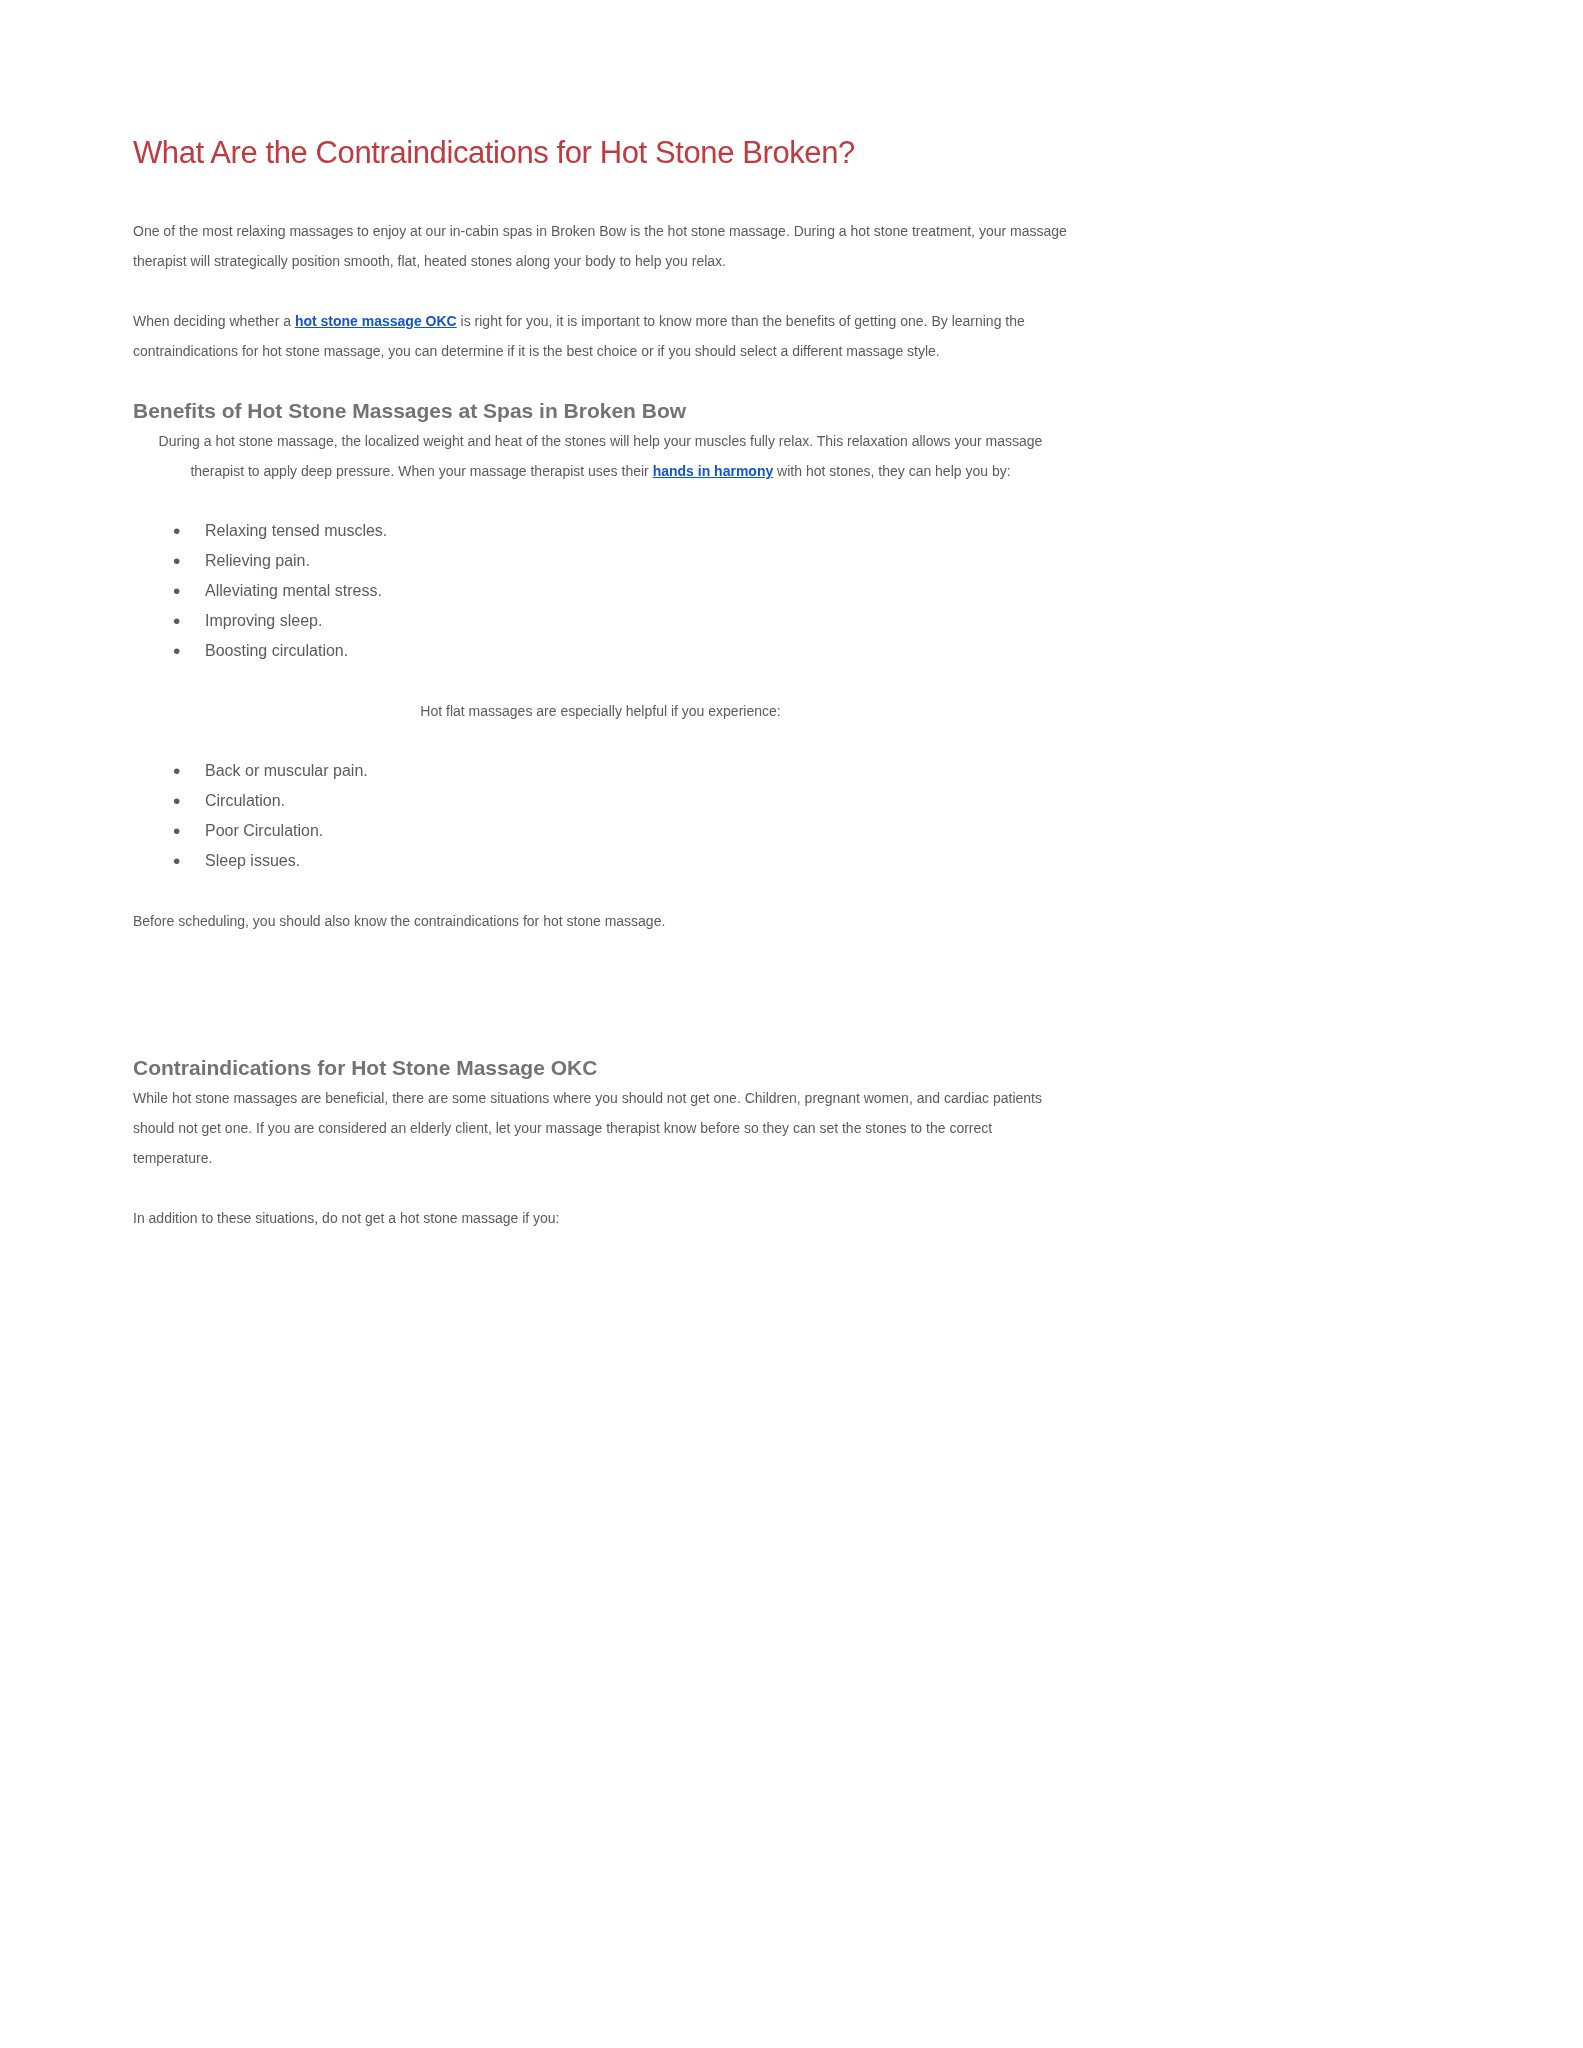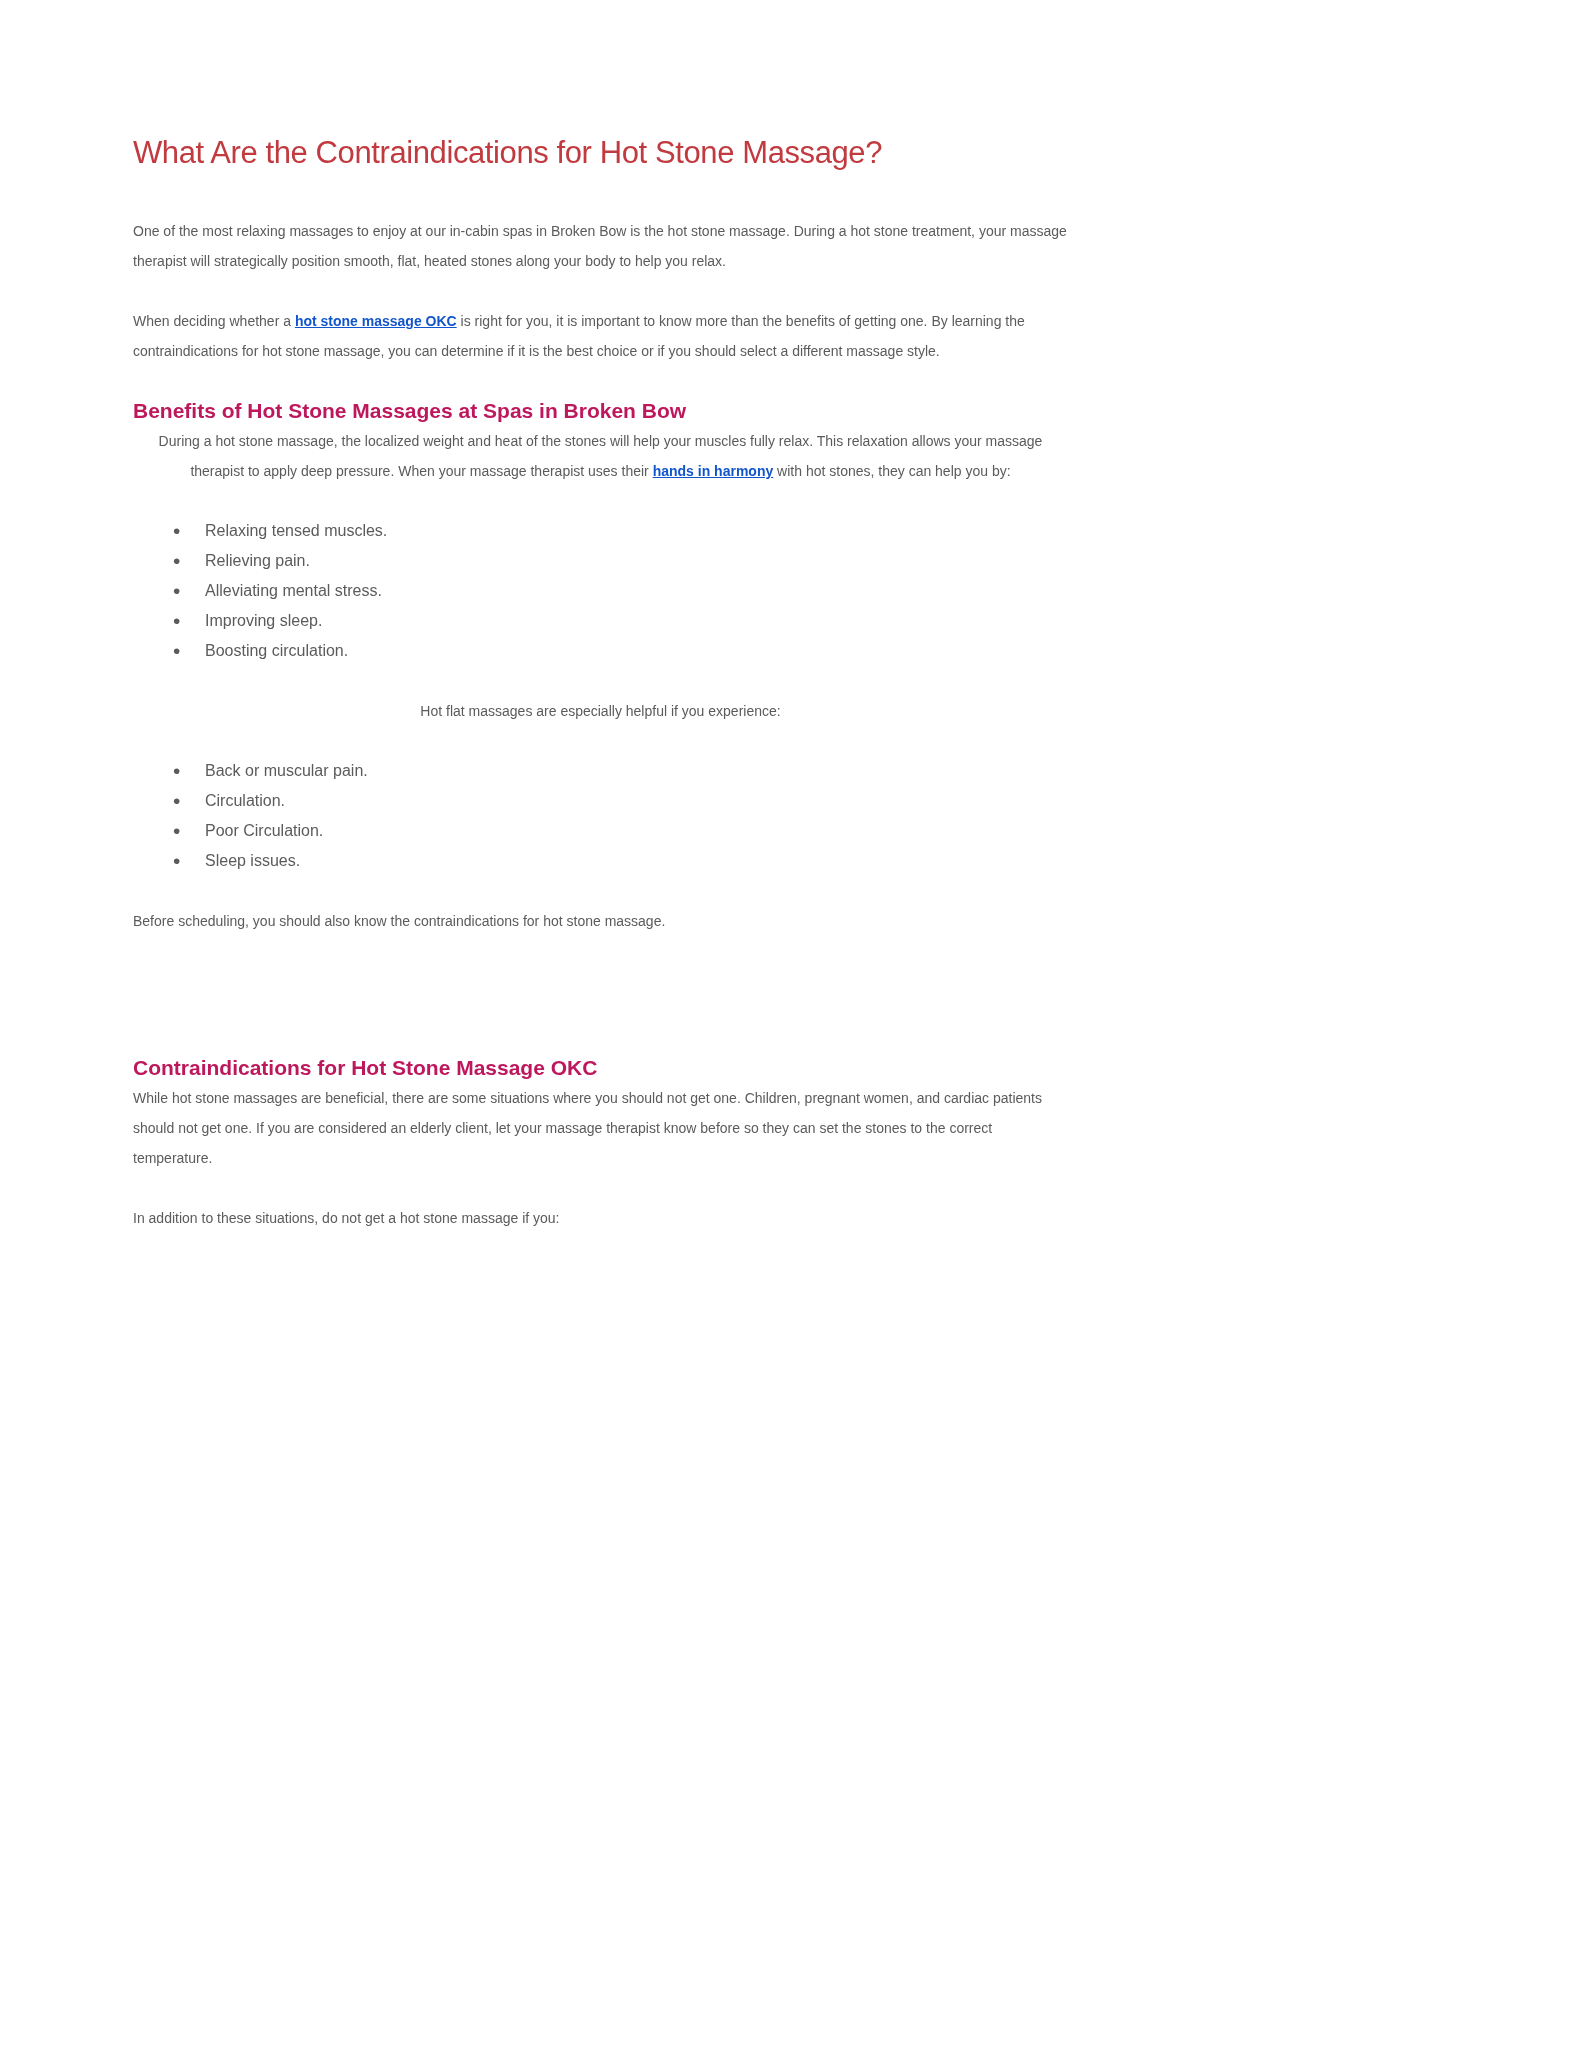--- a/index.html
+++ b/index.html
@@ -43,21 +43,21 @@
 
   p.no-gap {
     margin-bottom: 0;
     text-align: center;
   }
 
   h2.section-heading {
     font-size: 21px;
     line-height: 30px;
     font-weight: bold;
-    color: #be185d;
+    color: #737373;
     margin-top: 20px;
     margin-bottom: 0;
   }
 
   h2.section-heading.big-gap {
     margin-top: 117px;
   }
 
   a.doc-link {
     color: #1155cc;
@@ -88,21 +88,21 @@
     font-size: 21px;
     line-height: 30px;
   }
 </style>
 </head>
 <body>
 
 <div class="page">
   <div class="content">
 
-    <h1 class="doc-title">What Are the Contraindications for Hot Stone Massage?</h1>
+    <h1 class="doc-title">What Are the Contraindications for Hot Stone Broken?</h1>
 
     <p class="body-text">
       <span>One of the most relaxing massages to enjoy at our in-cabin spas in Broken Bow is the hot stone massage. During a hot stone treatment, your massage therapist will strategically position smooth, flat, heated stones along your body to help you relax.</span>
     </p>
 
     <p class="body-text">
       <span>When deciding whether a </span><a class="doc-link">hot stone massage OKC</a><span> is right for you, it is important to know more than the benefits of getting one. By learning the contraindications for hot stone massage, you can determine if it is the best choice or if you should select a different massage style.</span>
     </p>
 
     <h2 class="section-heading">Benefits of Hot Stone Massages at Spas in Broken Bow</h2>

